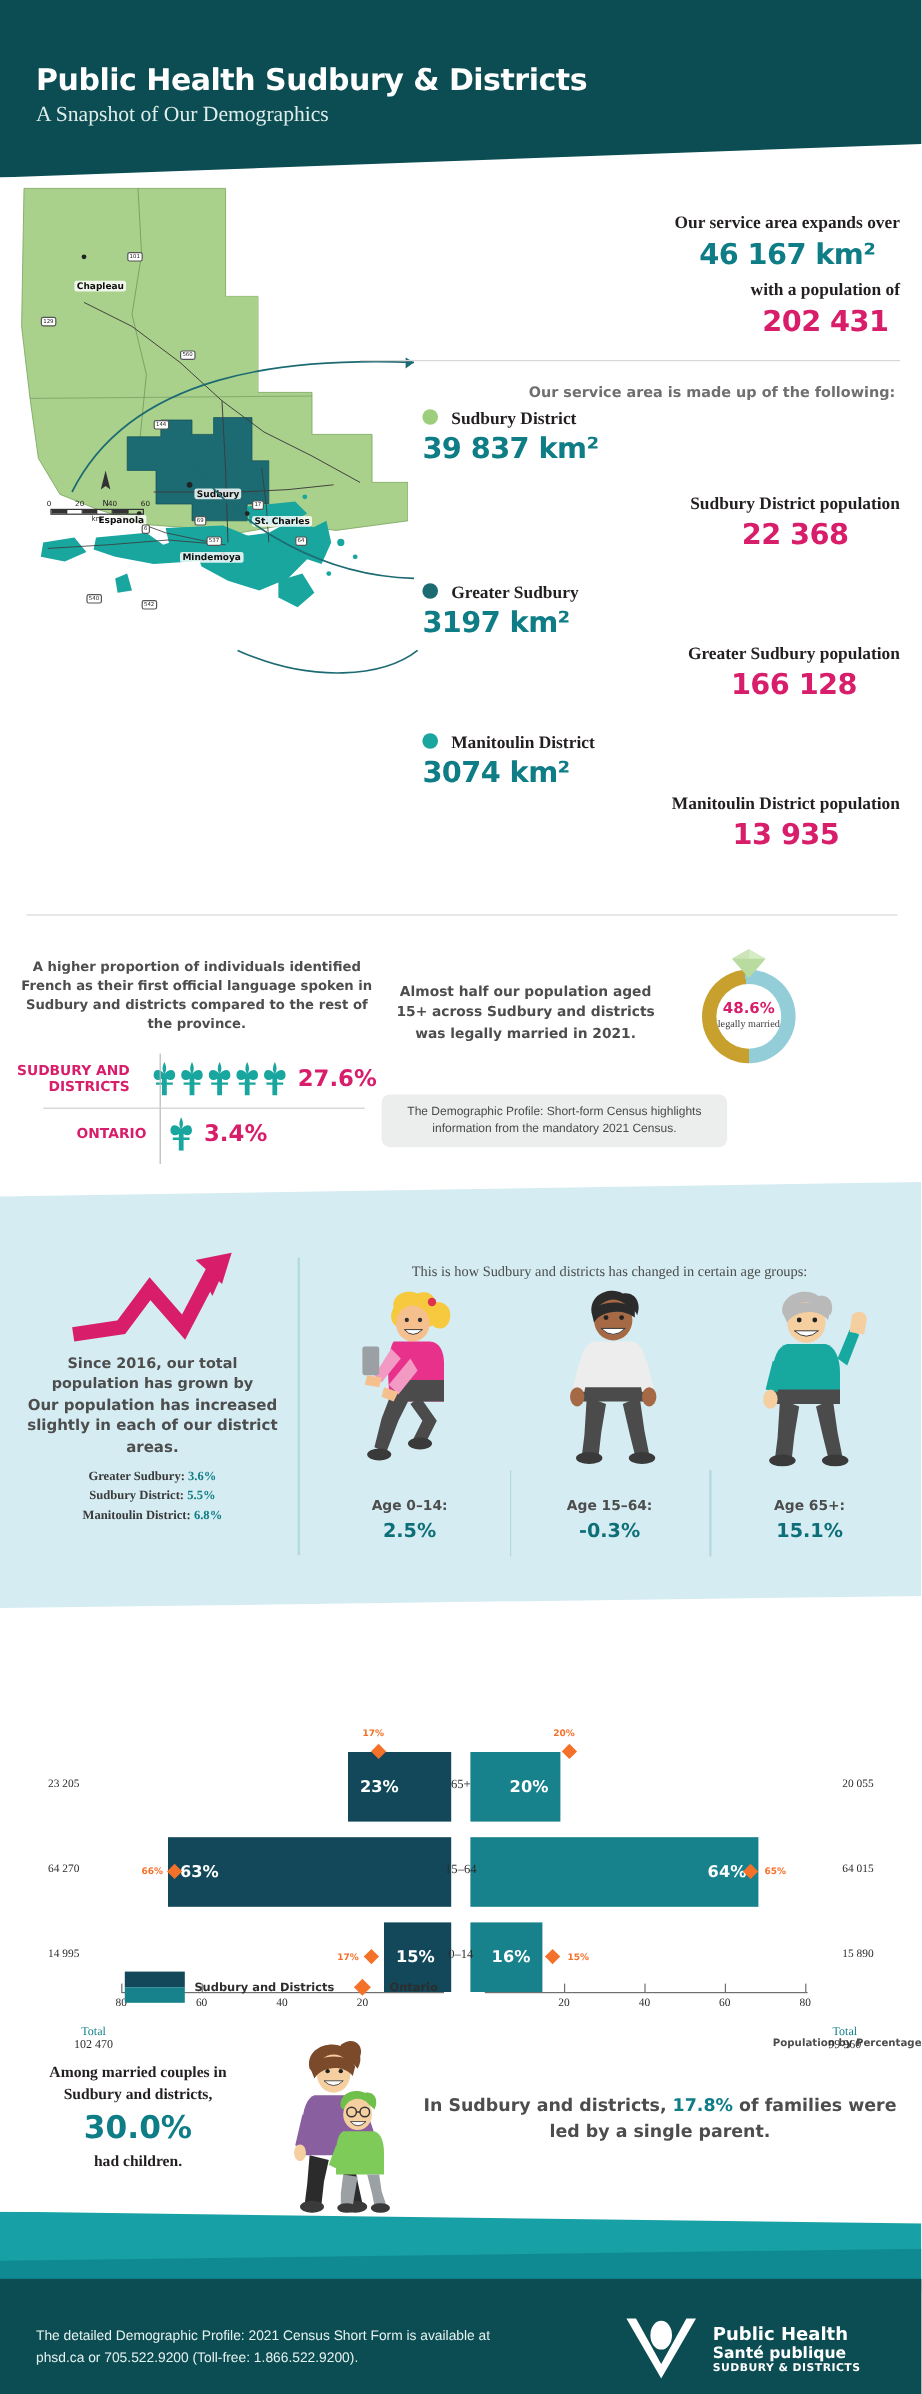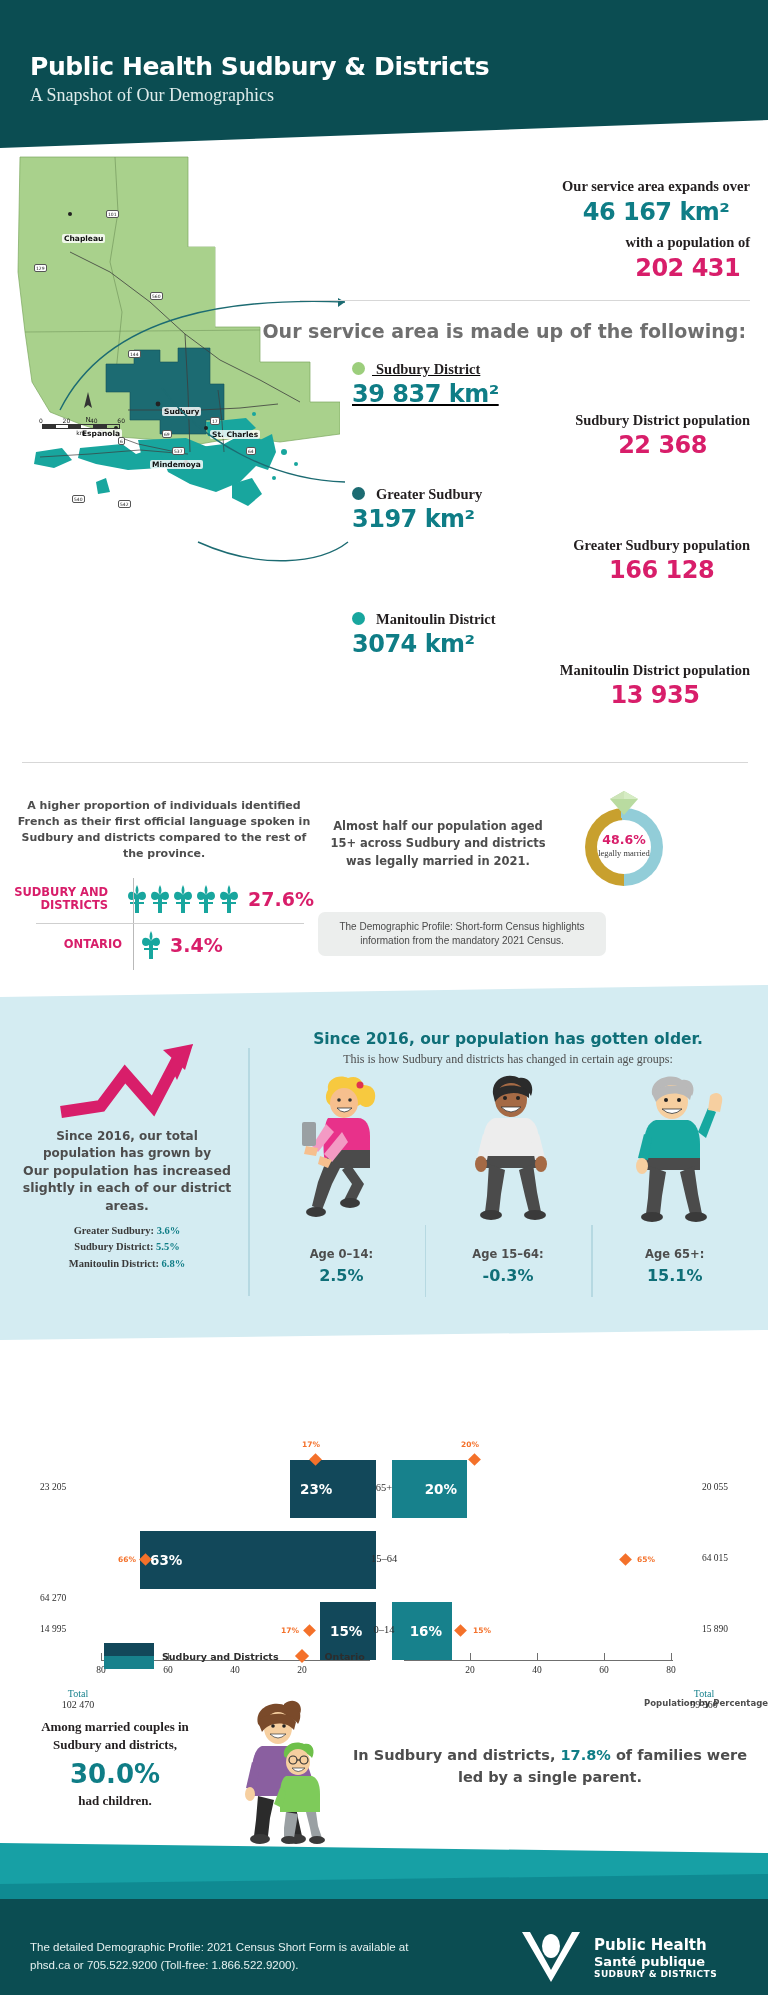--- a/index.html
+++ b/index.html
@@ -45,21 +45,21 @@
   .compass { position:absolute; left:72px; top:240px; font-family:"DejaVu Sans",sans-serif;
              font-size:7px; color:#222; text-align:center; }
 
   
   .r-block { position: absolute; right: 18px; text-align: center; }
   .lbl-dark { font-family:"Liberation Serif",serif; font-weight:bold; font-size:14.5px; color:#231f20; }
   .big-teal { font-family:"DejaVu Sans",sans-serif; font-weight:bold; font-size:24px; color:#0f7d86; letter-spacing:-0.5px; }
   .big-pink { font-family:"DejaVu Sans",sans-serif; font-weight:bold; font-size:24px; color:#d81e6a; letter-spacing:-0.5px; }
   .rule { position:absolute; background:#d7d7d7; height:1px; }
   .madeup { position:absolute; right:22px; font-family:"DejaVu Sans",sans-serif;
-            font-weight:bold; font-size:19px; color:#6f6f6f; }
+            font-weight:bold; font-size:12px; color:#6f6f6f; }
   .dist-row { position:absolute; }
   .dist-name { font-family:"Liberation Serif",serif; font-weight:bold; font-size:14.5px; color:#231f20; }
   .dot { display:inline-block; width:13px; height:13px; border-radius:50%; vertical-align:-1px; margin-right:7px; }
 
   
   .fr-wrap { position:absolute; left:14px; top:798px; width:300px; }
   .fr-head { font-family:"DejaVu Sans",sans-serif; font-weight:bold; font-size:11px;
              color:#4d4d4d; text-align:center; line-height:1.45; }
   .fr-table { margin-top:14px; position:relative; }
   .fr-row { display:flex; align-items:center; height:46px; }
@@ -279,21 +279,21 @@
     <div class="big-teal" style="margin-top:3px;">46 167 km²</div>
   </div>
   <div class="r-block" style="top:234px;">
     <div class="lbl-dark">with a population of</div>
     <div class="big-pink" style="margin-top:3px;">202 431</div>
   </div>
 
   <div class="rule" style="left:300px; top:300px; width:450px;"></div>
   <div class="madeup" style="top:320px;">Our service area is made up of the following:</div>
 
-  <div class="dist-row" style="left:352px; top:360px;text-decoration:underline;">
+  <div class="dist-row" style="left:352px; top:340px;">
     <span class="dot" style="background:#9cce7c;"></span>
     <span class="dist-name">Sudbury District</span>
     <div class="big-teal" style="margin-top:2px;">39 837 km²</div>
   </div>
   <div class="r-block" style="top:412px;">
     <div class="lbl-dark">Sudbury District population</div>
     <div class="big-pink" style="margin-top:2px;">22 368</div>
   </div>
 
   <div class="dist-row" style="left:352px; top:485px;">
@@ -392,21 +392,20 @@
         <b>5.5%</b>
       </div>
       <div>
         <span>Manitoulin District:</span>
         <b>6.8%</b>
       </div>
     </div>
   </div>
 
   <div class="vdiv"></div>
-  <div class="age-head">Since 2016, our population has gotten older.</div>
   <div class="age-sub">This is how Sudbury and districts has changed in certain age groups:</div>
 
   <div class="figs">
     <div class="fig">
       <svg width="118" height="150" viewBox="0 0 118 150">
         <path d="M46,18 C44,6 58,2 66,6 C76,2 84,10 80,20 C84,26 80,34 74,34 L50,34 C44,32 42,24 46,18 Z" fill="#f7c93f"></path>
         <path d="M76,14 C90,10 96,20 92,30 C88,38 78,36 76,28 Z" fill="#f7c93f"></path>
         <circle cx="78" cy="13" r="3.5" fill="#e0314f"></circle>
         <ellipse cx="62" cy="31" rx="14" ry="15" fill="#f6bf8e"></ellipse>
         <circle cx="57" cy="28" r="1.8" fill="#333"></circle>
@@ -490,22 +489,25 @@
       <div class="diamond" style="left:311px; top:-5px;"></div>
       <div class="dia-lab" style="left:302px; top:-20px;">17%</div>
       <div class="diamond" style="left:470px; top:-5px;"></div>
       <div class="dia-lab" style="left:461px; top:-20px;">20%</div>
     </div>
 
     <div class="prow" style="top:186px; height:58px;">
       <div class="bar-m" style="width:236px;">
         <span class="bar-pct">63%</span>
       </div>
+      <div class="bar-f" style="width:240px;">
+        <span class="bar-pct">64%</span>
+      </div>
       <div class="ctr-lab" style="top:22px;">15–64</div>
-      <div class="side-num" style="left:40px; top:22px;margin-top:40px;">64 270</div>
+      <div class="side-num" style="left:40px; top:22px;">64 270</div>
       <div class="side-num" style="right:40px; top:22px;">64 015</div>
       <div class="diamond" style="left:141px; top:24px;"></div>
       <div class="dia-lab" style="left:118px; top:24px;">66%</div>
       <div class="diamond" style="left:621px; top:24px;"></div>
       <div class="dia-lab" style="left:637px; top:24px;">65%</div>
     </div>
 
     <div class="prow" style="top:257px; height:58px;">
       <div class="bar-m" style="width:56px;">
         <span class="bar-pct">15%</span>

